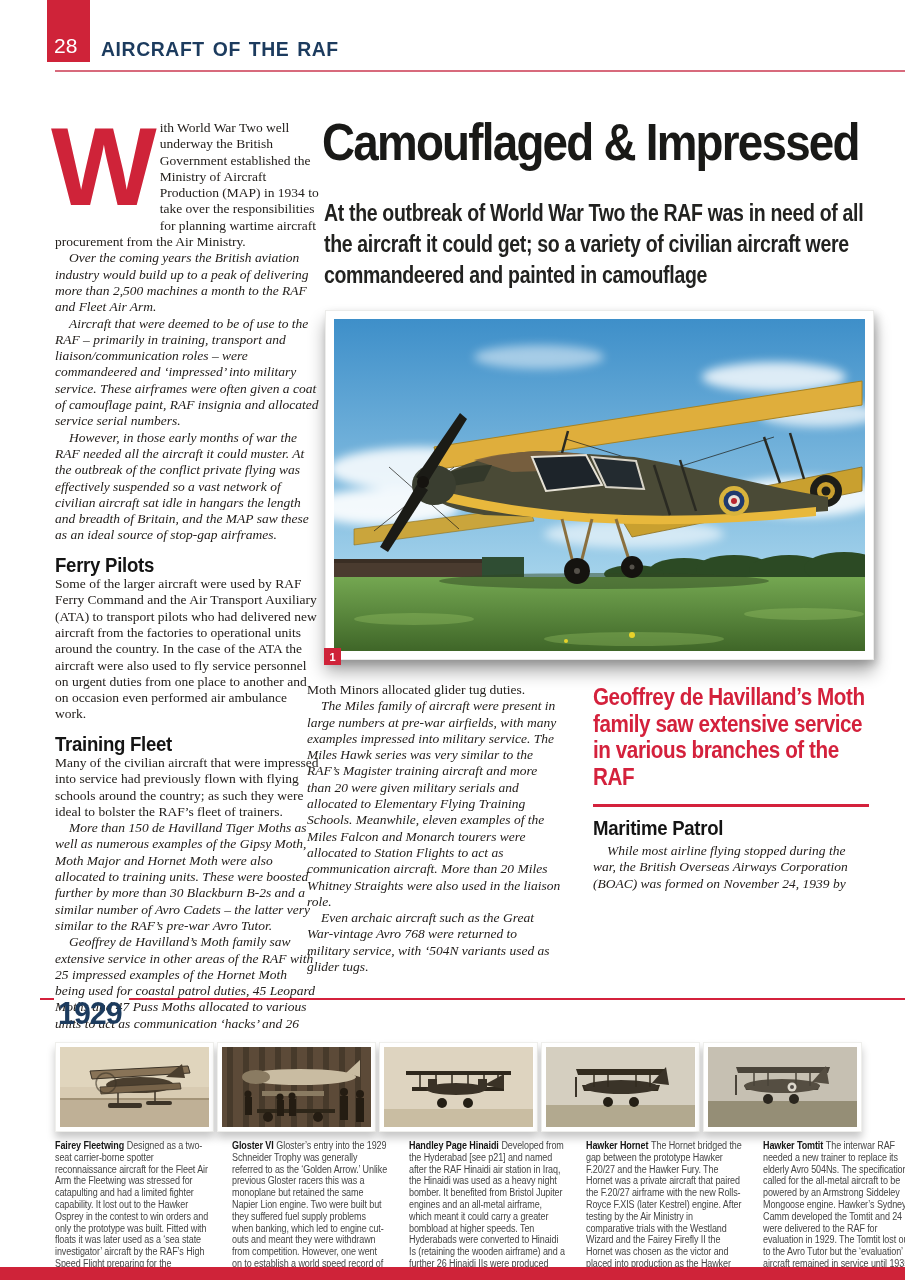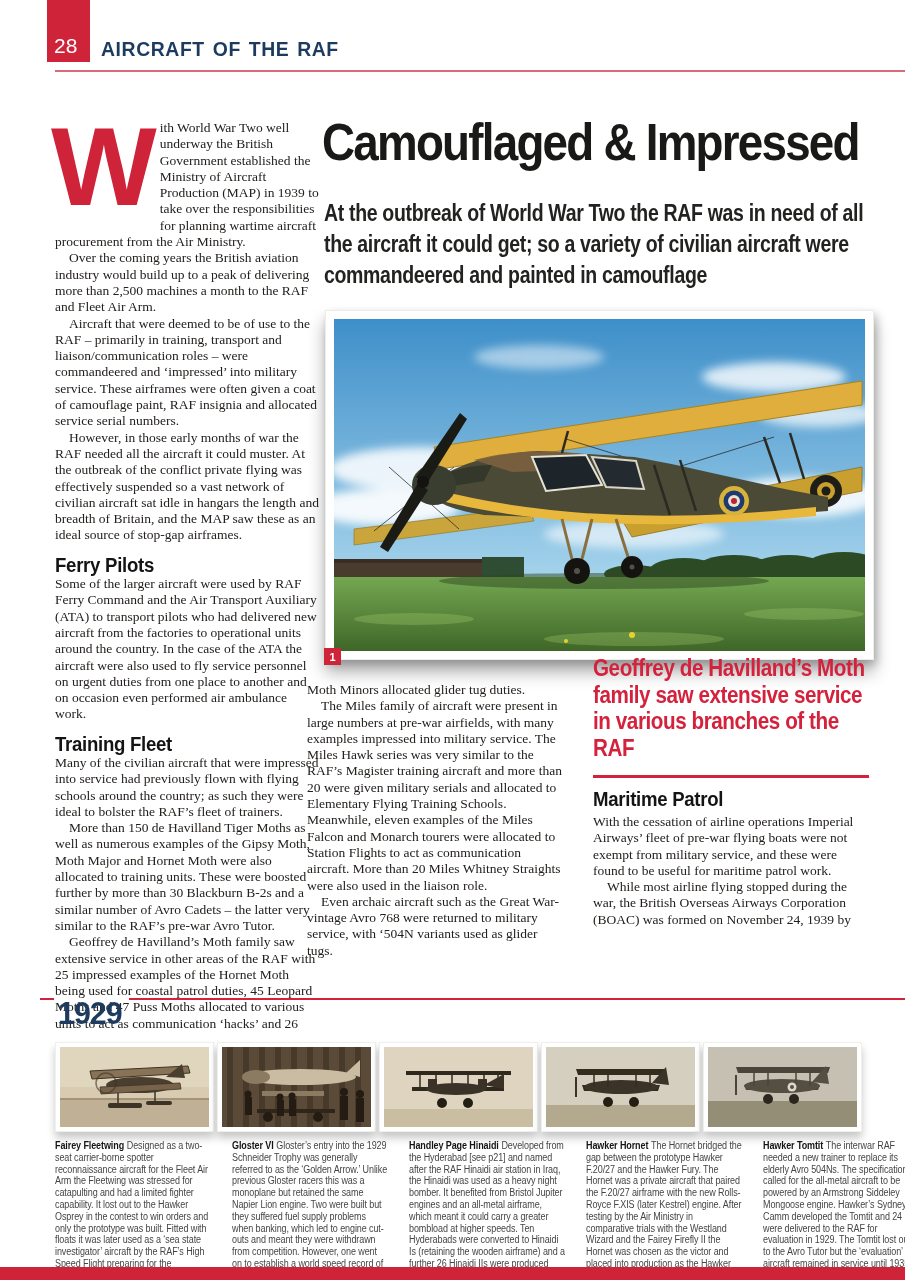--- a/index.html
+++ b/index.html
@@ -10,24 +10,24 @@
       display:flex;align-items:flex-end;}
   .pagenum{color:#fff;font-family:"Liberation Sans",sans-serif;font-size:21px;line-height:1;
       padding:0 0 6px 7px;margin-top:20px;}
   .section-title{position:absolute;left:101px;top:38px;font-family:"Liberation Sans",sans-serif;
       font-weight:700;font-size:20px;color:#1c3b5e;letter-spacing:.6px;word-spacing:2px;
       transform:scaleX(.97);transform-origin:0 50%;}
   .header-rule{position:absolute;left:55px;right:0;top:70px;height:2px;background:#d86a7c;}
   
   .bodytext{font-size:13.5px;line-height:16.3px;text-align:left;}
   .bodytext p{margin:0;}
-  .bodytext p.ind{text-indent:14px;}
+  .bodytext p.ind{text-indent:14px;font-style:italic;}
   .col-left{position:absolute;left:55px;top:120px;width:264px;}
   .col-mid{position:absolute;left:307px;top:682px;width:256px;}
-  .col-right{position:absolute;left:593px;top:655px;width:276px;}
+  .col-right{position:absolute;left:593px;top:684px;width:276px;}
   .dropcap{float:left;font-family:"Liberation Sans",sans-serif;font-weight:700;font-size:112px;
       line-height:86px;height:96px;color:#cf2339;margin:4px 7px 0 -4px;letter-spacing:-4px;}
   .h-cond{font-family:"Liberation Sans",sans-serif;font-weight:700;font-size:20px;color:#141414;
       letter-spacing:-.3px;transform:scaleX(.93);transform-origin:0 50%;margin:13px 0 3px 0;}
   .h-cond.first{margin-top:0;}
   
   .headline{position:absolute;left:322px;top:116px;width:640px;font-family:"Liberation Sans",sans-serif;
       font-weight:700;font-size:52px;line-height:1;color:#191917;letter-spacing:-2px;
       transform:scaleX(.88);transform-origin:0 0;}
   .standfirst{position:absolute;left:324px;top:198px;width:660px;font-family:"Liberation Sans",sans-serif;
@@ -71,21 +71,21 @@
   <div class="pagenum-box">
     <span class="pagenum">28</span>
   </div>
   <div class="section-title">AIRCRAFT OF THE RAF</div>
   <div class="header-rule"></div>
 
   <h1 class="headline" style="margin:0;">Camouflaged &amp; Impressed</h1>
   <div class="standfirst">At the outbreak of World War Two the RAF was in need of all the aircraft it could get; so a variety of civilian aircraft were commandeered and painted in camouflage</div>
 
   <div class="col-left bodytext">
-    <p><span class="dropcap">W</span><span>ith World War Two well underway the British Government established the Ministry of Aircraft Production (MAP) in 1939 to take over the responsibilities for planning wartime aircraft procurement from the Air Ministry.</span></p>
+    <p><span class="dropcap">W</span><span>ith World War Two well underway the British Government established the Ministry of Aircraft Production (MAP) in 1934 to take over the responsibilities for planning wartime aircraft procurement from the Air Ministry.</span></p>
     <p class="ind">Over the coming years the British aviation industry would build up to a peak of delivering more than 2,500 machines a month to the RAF and Fleet Air Arm.</p>
     <p class="ind">Aircraft that were deemed to be of use to the RAF – primarily in training, transport and liaison/communication roles – were commandeered and ‘impressed’ into military service. These airframes were often given a coat of camouflage paint, RAF insignia and allocated service serial numbers.</p>
     <p class="ind">However, in those early months of war the RAF needed all the aircraft it could muster. At the outbreak of the conflict private flying was effectively suspended so a vast network of civilian aircraft sat idle in hangars the length and breadth of Britain, and the MAP saw these as an ideal source of stop-gap airframes.</p>
     <div class="h-cond">Ferry Pilots</div>
     <p>Some of the larger aircraft were used by RAF Ferry Command and the Air Transport Auxiliary (ATA) to transport pilots who had delivered new aircraft from the factories to operational units around the country. In the case of the ATA the aircraft were also used to fly service personnel on urgent duties from one place to another and on occasion even performed air ambulance work.</p>
     <div class="h-cond">Training Fleet</div>
     <p>Many of the civilian aircraft that were impressed into service had previously flown with flying schools around the country; as such they were ideal to bolster the RAF’s fleet of trainers.</p>
     <p class="ind">More than 150 de Havilland Tiger Moths as well as numerous examples of the Gipsy Moth, Moth Major and Hornet Moth were also allocated to training units. These were boosted further by more than 30 Blackburn B-2s and a similar number of Avro Cadets – the latter very similar to the RAF’s pre-war Avro Tutor.</p>
     <p class="ind">Geoffrey de Havilland’s Moth family saw extensive service in other areas of the RAF with 25 impressed examples of the Hornet Moth being used for coastal patrol duties, 45 Leopard Moths and 47 Puss Moths allocated to various units to act as communication ‘hacks’ and 26</p>
   </div>
@@ -186,21 +186,20 @@
     <p>Moth Minors allocated glider tug duties.</p>
     <p class="ind">The Miles family of aircraft were present in large numbers at pre-war airfields, with many examples impressed into military service. The Miles Hawk series was very similar to the RAF’s Magister training aircraft and more than 20 were given military serials and allocated to Elementary Flying Training Schools. Meanwhile, eleven examples of the Miles Falcon and Monarch tourers were allocated to Station Flights to act as communication aircraft. More than 20 Miles Whitney Straights were also used in the liaison role.</p>
     <p class="ind">Even archaic aircraft such as the Great War-vintage Avro 768 were returned to military service, with ‘504N variants used as glider tugs.</p>
   </div>
 
   <div class="col-right">
     <div class="pullquote">Geoffrey de Havilland’s Moth family saw extensive service in various branches of the RAF</div>
     <div class="pq-rule"></div>
     <div class="h-cond first">Maritime Patrol</div>
     <div class="bodytext">
-      <p>With the cessation of airline operations Imperial Airways’ fleet of pre-war flying boats were not exempt from military service, and these were found to be useful for maritime patrol work.</p>
       <p class="ind">While most airline flying stopped during the war, the British Overseas Airways Corporation (BOAC) was formed on November 24, 1939 by</p>
     </div>
   </div>
 
   <div class="timeline-head">
     <div class="tl-dash"></div>
     <div class="tl-year">1929</div>
     <div class="tl-line"></div>
   </div>
 

